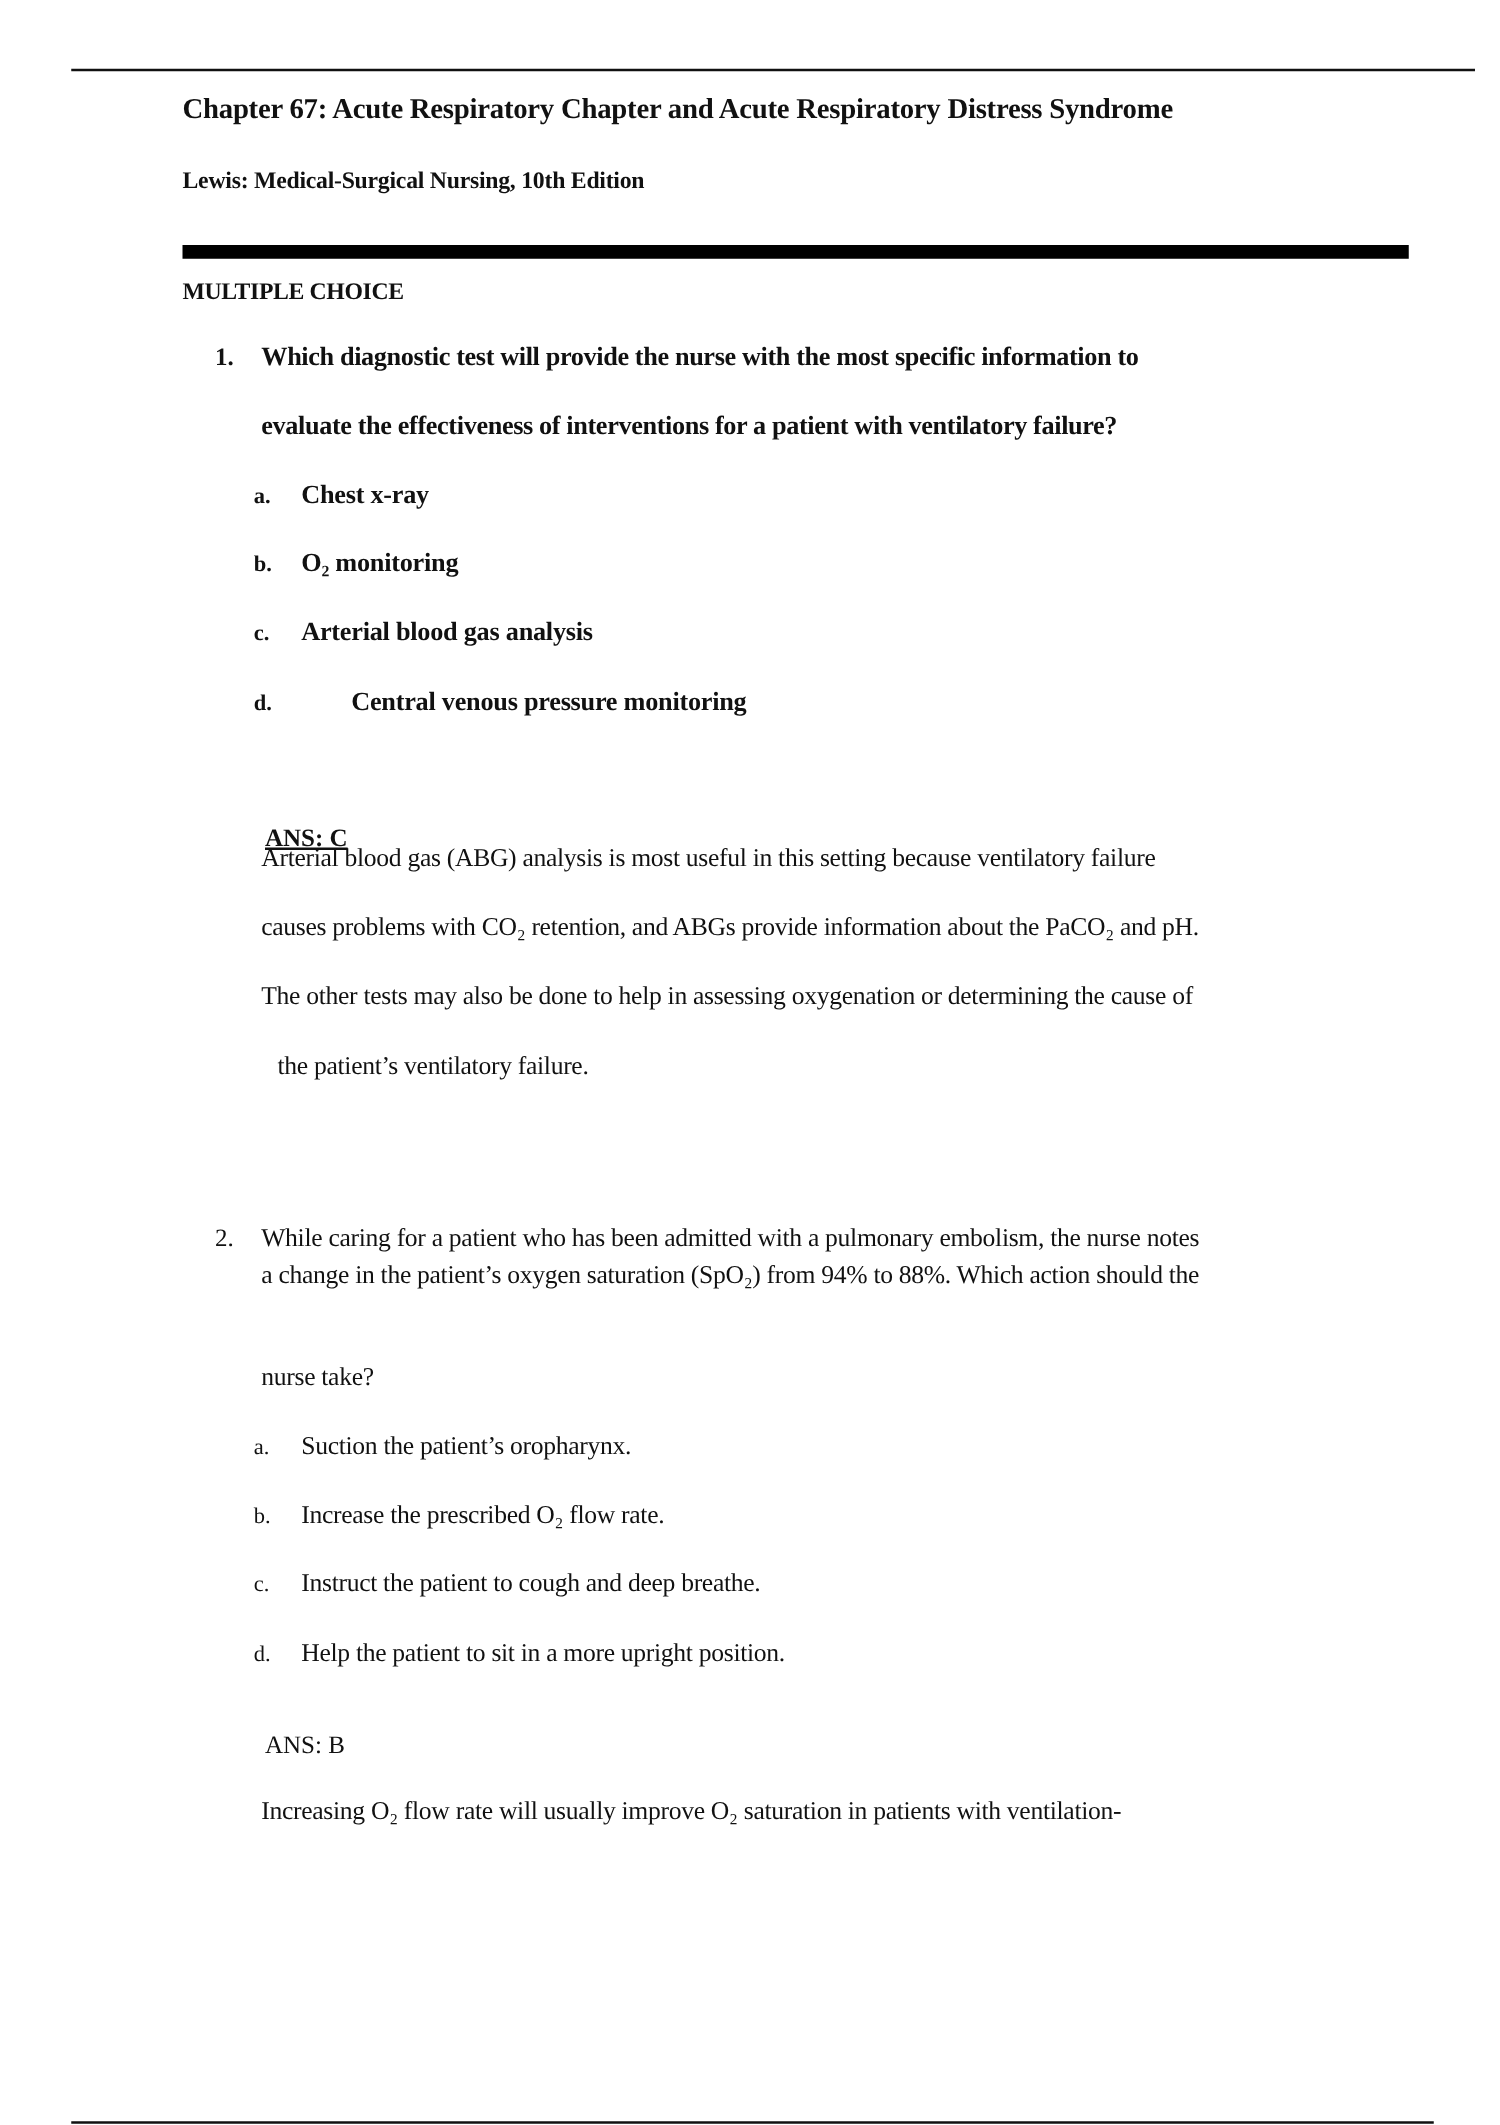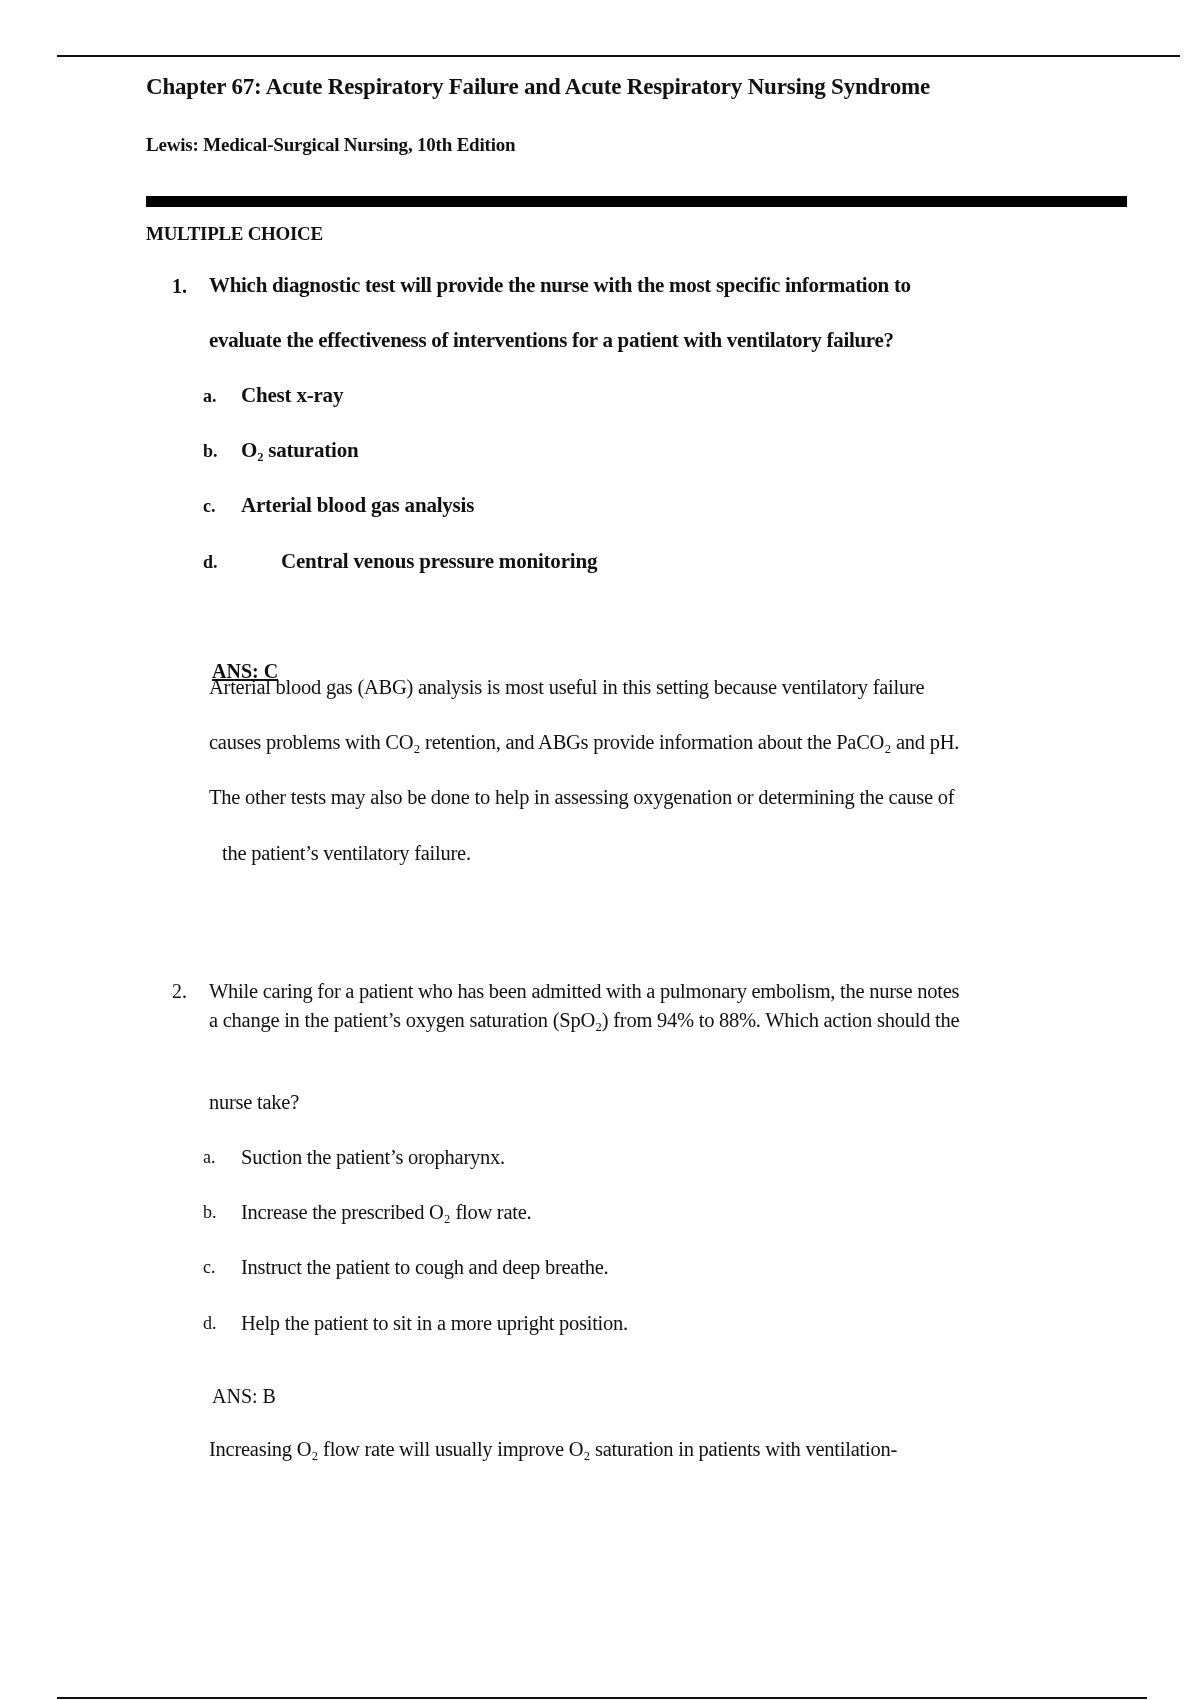--- a/index.html
+++ b/index.html
@@ -18,37 +18,37 @@
   .opt-label { font-size: 18px; }
   .opt-text { font-size: 21px; letter-spacing: -0.2px; text-align: right; }
   .ans { font-size: 20px; }
   .rat { font-size: 20.5px; letter-spacing: -0.25px; }
 </style>
 </head>
 <body>
 
 <div class="rule-top"></div>
 
-<div class="abs title">Chapter 67: Acute Respiratory Failure and Acute Respiratory Nursing Syndrome</div>
+<div class="abs title">Chapter 67: Acute Respiratory Chapter and Acute Respiratory Distress Syndrome</div>
 <div class="abs subtitle">Lewis: Medical-Surgical Nursing, 10th Edition</div>
 
 <div class="thick-bar"></div>
 
 <div class="abs section">MULTIPLE CHOICE</div>
 
 <div class="q1">
   <span class="abs qnum" style="left:172px; top:275px;">1.</span>
   <span class="abs qtext" style="left:209px; top:273px;">Which diagnostic test will provide the nurse with the most specific information to</span>
   <span class="abs qtext" style="left:209px; top:328px;">evaluate the effectiveness of interventions for a patient with ventilatory failure?</span>
 
   <span class="abs opt-label" style="left:203px; top:386px;">a.</span>
   <span class="abs opt-text" style="left:241px; top:383px;">Chest x-ray</span>
 
   <span class="abs opt-label" style="left:203px; top:441px;">b.</span>
-  <span class="abs opt-text" style="left:241px; top:438px;">O₂ saturation</span>
+  <span class="abs opt-text" style="left:241px; top:438px;">O₂ monitoring</span>
 
   <span class="abs opt-label" style="left:203px; top:496px;">c.</span>
   <span class="abs opt-text" style="left:241px; top:493px;">Arterial blood gas analysis</span>
 
   <span class="abs opt-label" style="left:203px; top:552px;">d.</span>
   <span class="abs opt-text" style="left:241px; top:549px;margin-left:40px;">Central venous pressure monitoring</span>
 
   <span class="abs ans" style="left:212px; top:660px;text-decoration:underline;">ANS: C</span>
 </div>
 <div>

